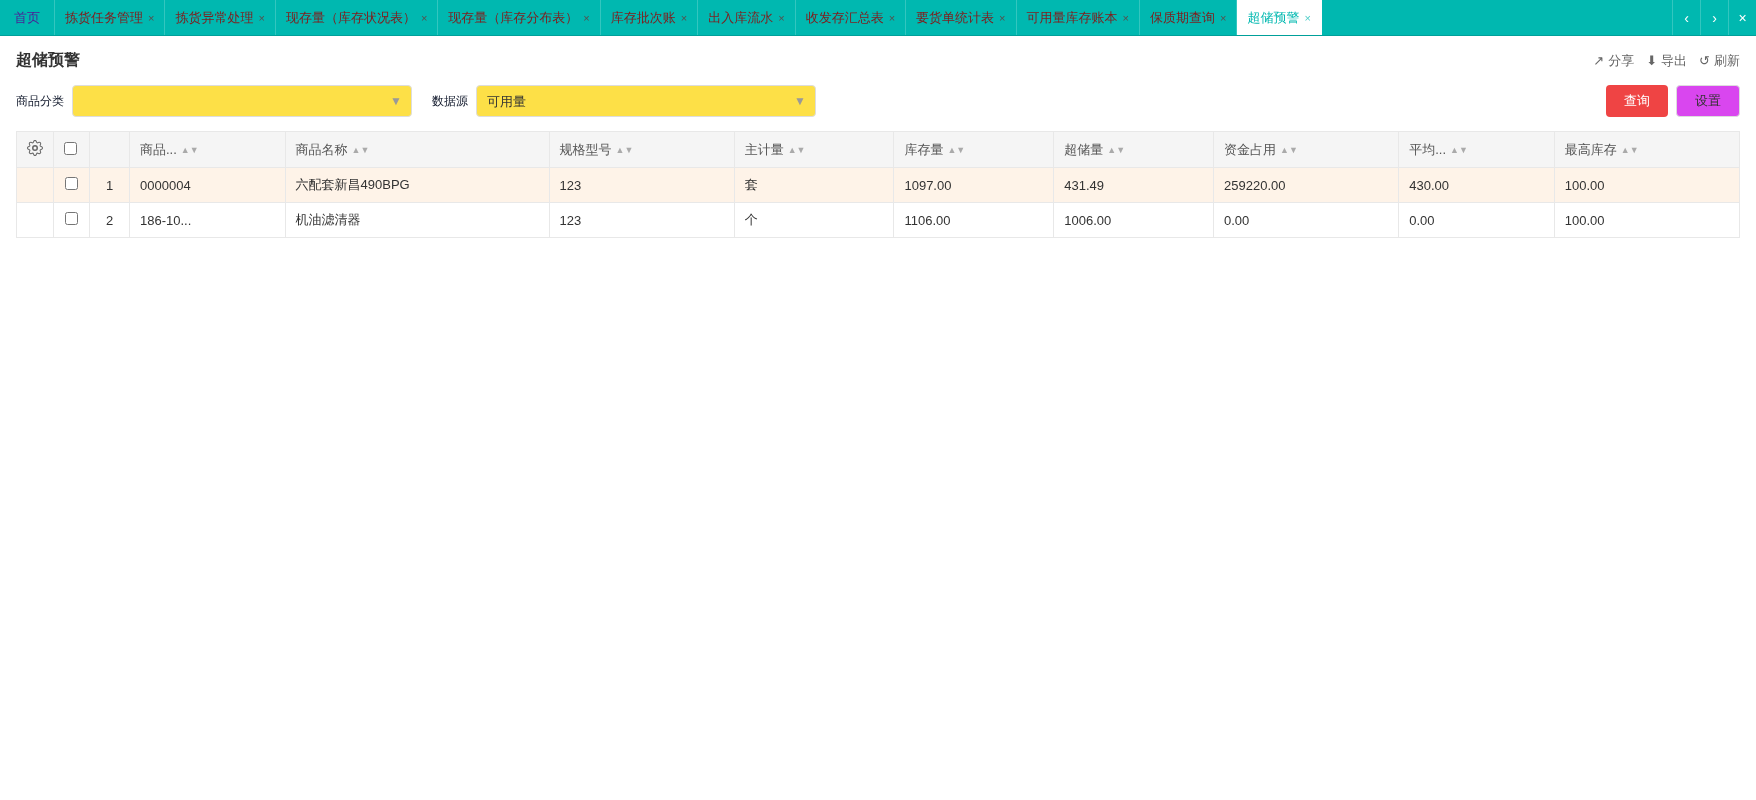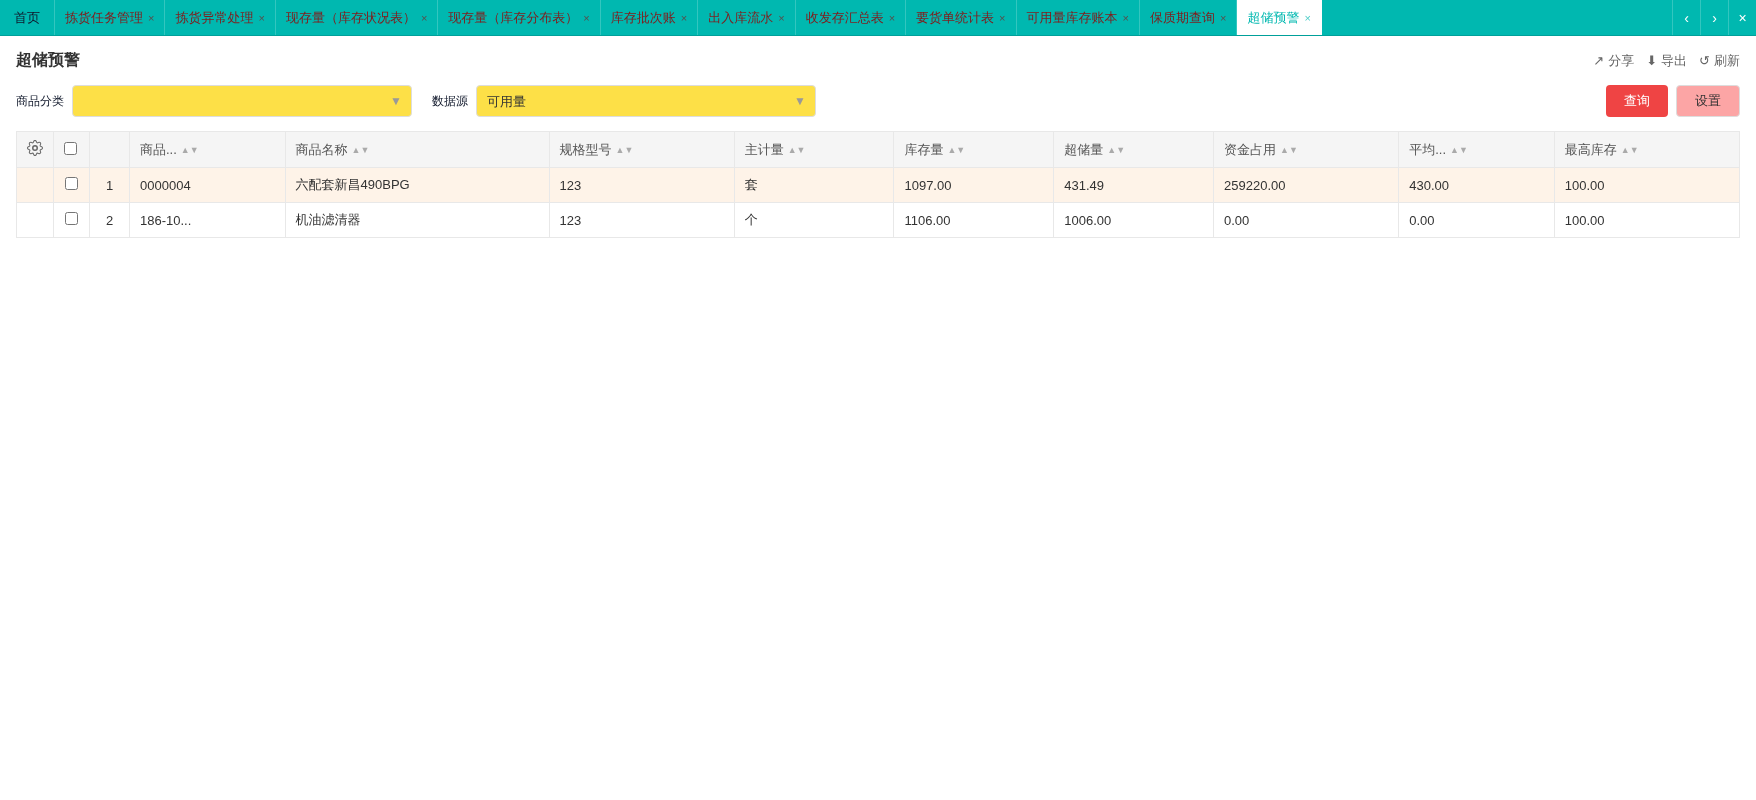--- a/index.html
+++ b/index.html
@@ -28,21 +28,21 @@
     }
     .nav-item.active { background: #fff; color: #00b8b0; }
     .nav-item .close-x {
       margin-left: 5px;
       font-size: 11px;
       opacity: 0.7;
     }
     .nav-home {
       padding: 0 14px;
       font-size: 13px;
-      color: #0f172a;
+      color: #4c1d95;
       height: 100%;
       display: flex;
       align-items: center;
       cursor: pointer;
       border-right: 1px solid rgba(255,255,255,0.2);
     }
     .nav-arrows {
       display: flex;
       margin-left: auto;
     }
@@ -139,21 +139,21 @@
     .btn-query {
       background: #ef4444;
       color: #fff;
       border: none;
       border-radius: 4px;
       padding: 6px 18px;
       font-size: 13px;
       cursor: pointer;
     }
     .btn-settings {
-      background: #fca5a5;
+      background: #d946ef;
       color: #333;
       border: 1px solid #ddd;
       border-radius: 4px;
       padding: 6px 18px;
       font-size: 13px;
       cursor: pointer;
     }
 
     
     .data-table {

